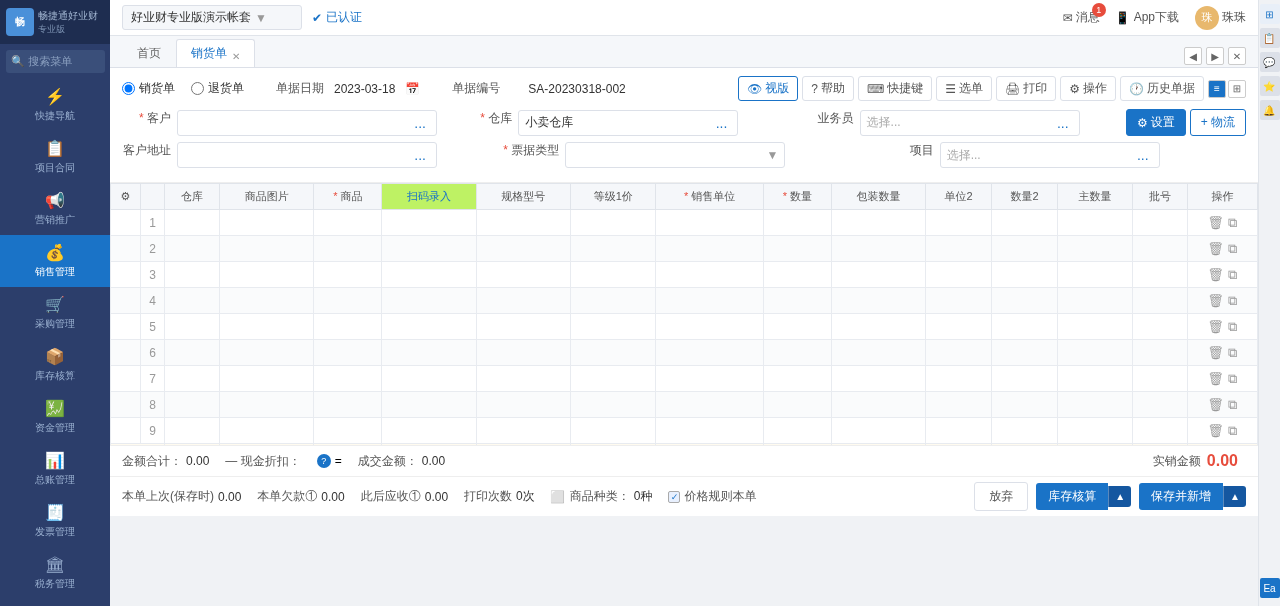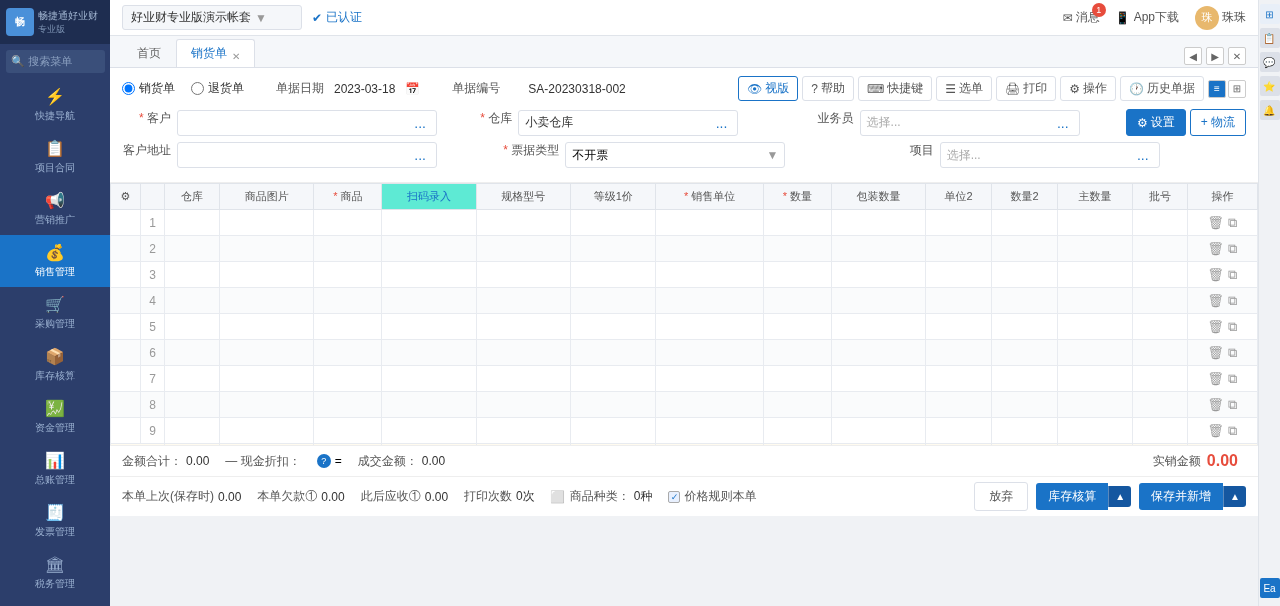--- a/index.html
+++ b/index.html
@@ -314,21 +314,20 @@
         <span class="field-label">客户地址</span>
         <div class="field-input" style="min-width:200px; max-width:260px;">
           <span style="flex:1;"></span>
           <span class="field-dots">...</span>
         </div>
       </div>
       <div style="width:20px;"></div>
       <div class="field-group">
         <span class="field-label required">票据类型</span>
         <div class="field-select" style="min-width:160px; max-width:220px;">
-          <span style="flex:1;">不开票</span>
           <span class="field-select-arrow">▼</span>
         </div>
       </div>
       <div style="width:20px;"></div>
       <div class="field-group">
         <span class="field-label">项目</span>
         <div class="field-input" style="min-width:160px; max-width:220px;">
           <span style="flex:1; color:#aaa;">选择...</span>
           <span class="field-dots">...</span>
         </div>
@@ -340,21 +339,21 @@
 
   <div class="table-container">
     <table>
       <thead>
         <tr>
           <th style="width:30px;">⚙</th>
           <th style="width:24px;"></th>
           <th>仓库</th>
           <th>商品图片</th>
           <th class="required-col">商品</th>
-          <th class="highlighted" style="background:#5eead4; color:#1a73c7;font-family:Liberation Serif, serif;">扫码录入</th>
+          <th class="highlighted" style="background:#bef264; color:#1a73c7;font-family:Liberation Serif, serif;">扫码录入</th>
           <th>规格型号</th>
           <th>等级1价</th>
           <th class="required-col">销售单位</th>
           <th class="required-col">数量</th>
           <th>包装数量</th>
           <th>单位2</th>
           <th>数量2</th>
           <th>主数量</th>
           <th>批号</th>
           <th style="width:70px;">操作</th>

